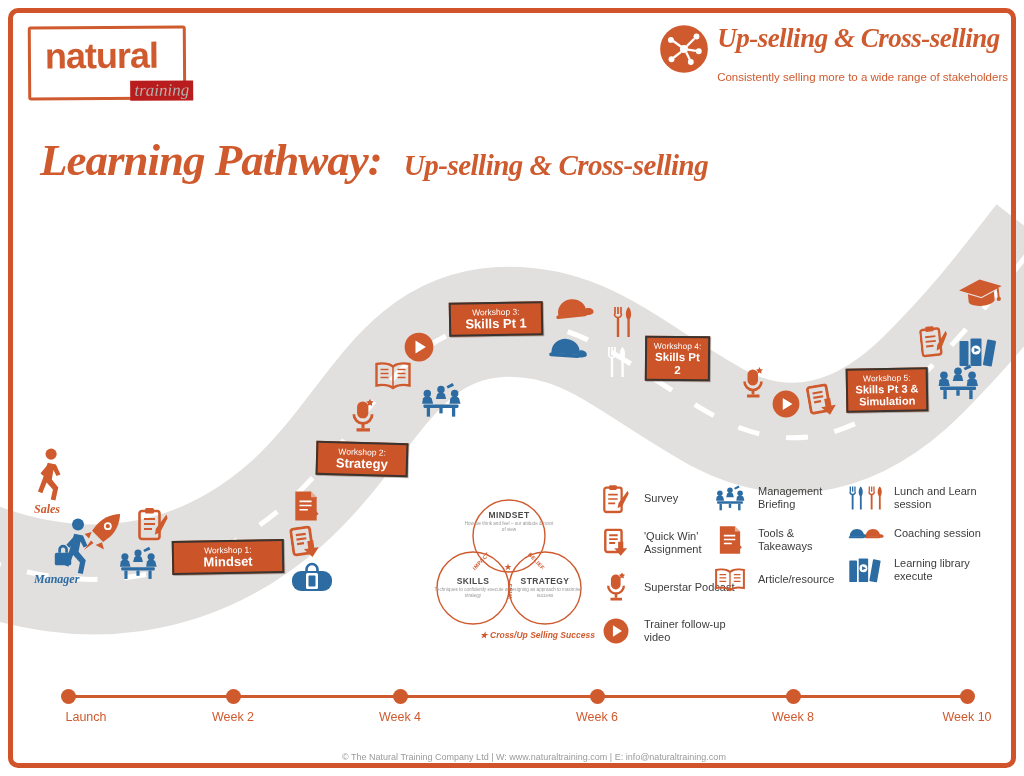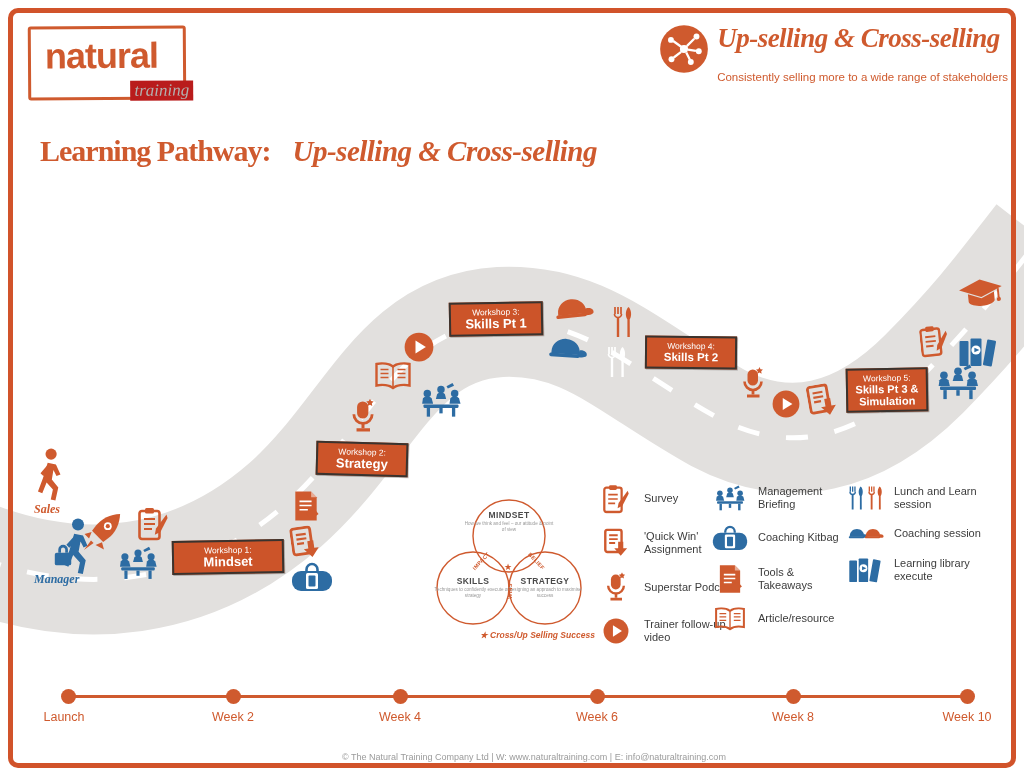--- a/index.html
+++ b/index.html
@@ -13,21 +13,21 @@
             border-radius:3px;transform:rotate(-.4deg);z-index:10;}
   .logo-word{position:absolute;left:14px;top:6px;font-size:36px;font-weight:bold;color:#cf5a2e;
              letter-spacing:-1px;}
   .logo-sub{position:absolute;right:-10px;top:52px;color:#b3b0ae;font-size:17px;font-style:italic;
             background:#b91c1c;padding:0 4px;}
   .hdr-right{position:absolute;right:16px;top:24px;display:flex;align-items:flex-start;gap:8px;z-index:10;}
   .hdr-title{font-size:27px;font-weight:bold;color:#cf5a2e;line-height:1.05;font-style:italic;letter-spacing:-.5px;}
   .hdr-sub{font-size:11.5px;color:#cf5a2e;margin-top:19px;text-align:center;}
   
   .main-title{position:absolute;left:40px;top:134px;display:flex;align-items:baseline;gap:22px;z-index:10;}
-  .mt-prefix{font-size:30px;font-weight:bold;color:#cf5a2e;letter-spacing:-1px;}
+  .mt-prefix{font-size:45px;font-weight:bold;color:#cf5a2e;font-style:italic;letter-spacing:-1px;}
   .mt-suffix{font-size:29px;font-weight:bold;color:#cf5a2e;font-style:italic;letter-spacing:-.5px;}
   
   .road-svg{position:absolute;left:0;top:0;z-index:1;}
   
   svg.ic{position:absolute;fill:currentColor;z-index:3;}
   .oc{color:#cf5a2e;} .bc{color:#2d6ca3;} .wc{color:#ffffff;}
   .road-label{position:absolute;z-index:4;font-style:italic;font-weight:bold;font-size:12px;font-family:cursive;text-align:center;}
   
   .wbox{position:absolute;z-index:5;background:#cc5429;border:2px solid #3a332e;color:#fff;
         text-align:center;padding:3px 5px;box-sizing:border-box;box-shadow:1px 1px 0 rgba(0,0,0,.25);}
@@ -285,21 +285,21 @@
     <div class="l2">Mindset</div>
   </div>
   <div class="wbox" style="left:316px;top:442px;width:92px;transform:rotate(1.5deg)">
     <div class="l1">Workshop 2:</div>
     <div class="l2">Strategy</div>
   </div>
   <div class="wbox" style="left:449px;top:302px;width:94px;transform:rotate(-1deg)">
     <div class="l1">Workshop 3:</div>
     <div class="l2">Skills Pt 1</div>
   </div>
-  <div class="wbox" style="left:645px;top:336px;width:92px;transform:rotate(.5deg)">
+  <div class="wbox" style="left:645px;top:336px;width:65px;transform:rotate(.5deg)">
     <div class="l1">Workshop 4:</div>
     <div class="l2" style="font-size:11.5px">Skills Pt 2</div>
   </div>
   <div class="wbox" style="left:846px;top:368px;width:82px;transform:rotate(-1deg)">
     <div class="l1">Workshop 5:</div>
     <div class="l2" style="font-size:11px">Skills Pt 3 &amp; Simulation</div>
   </div>
 
   <div class="venn">
     <svg width="175" height="135" viewBox="0 0 175 135">
@@ -367,28 +367,20 @@
   <div class="legend-col" style="left:712px;top:484px;gap:13px">
     <div class="lrow">
       <span class="icwrap bc">
           <svg width="34" height="28" viewBox="0 0 42 32">
             <use href="#i-meeting"></use>
           </svg>
         </span>
       <span class="llabel">Management Briefing</span>
     </div>
     <div class="lrow">
-      <span class="icwrap bc">
-          <svg width="36" height="26" viewBox="0 0 42 30">
-            <use href="#i-kitbag"></use>
-          </svg>
-        </span>
-      <span class="llabel">Coaching Kitbag</span>
-    </div>
-    <div class="lrow">
       <span class="icwrap oc">
           <svg width="26" height="30" viewBox="0 0 28 34">
             <use href="#i-tools"></use>
           </svg>
         </span>
       <span class="llabel">Tools &amp; Takeaways</span>
     </div>
     <div class="lrow">
       <span class="icwrap oc">
           <svg width="32" height="24" viewBox="0 0 38 28">
@@ -432,21 +424,21 @@
     </div>
   </div>
 
   <div class="tl-line"></div>
   <div class="tl-dot" style="left:61px"></div>
   <div class="tl-dot" style="left:226px"></div>
   <div class="tl-dot" style="left:393px"></div>
   <div class="tl-dot" style="left:590px"></div>
   <div class="tl-dot" style="left:786px"></div>
   <div class="tl-dot" style="left:960px"></div>
-  <div class="tl-label" style="left:19px">Launch</div>
+  <div class="tl-label" style="left:41px">Launch</div>
   <div class="tl-label" style="left:188px">Week 2</div>
   <div class="tl-label" style="left:355px">Week 4</div>
   <div class="tl-label" style="left:552px">Week 6</div>
   <div class="tl-label" style="left:748px">Week 8</div>
   <div class="tl-label" style="left:922px">Week 10</div>
 
   <div class="footer">© The Natural Training Company Ltd  |  W:  www.naturaltraining.com  |  E:  info@naturaltraining.com</div>
 
 </div>
 

